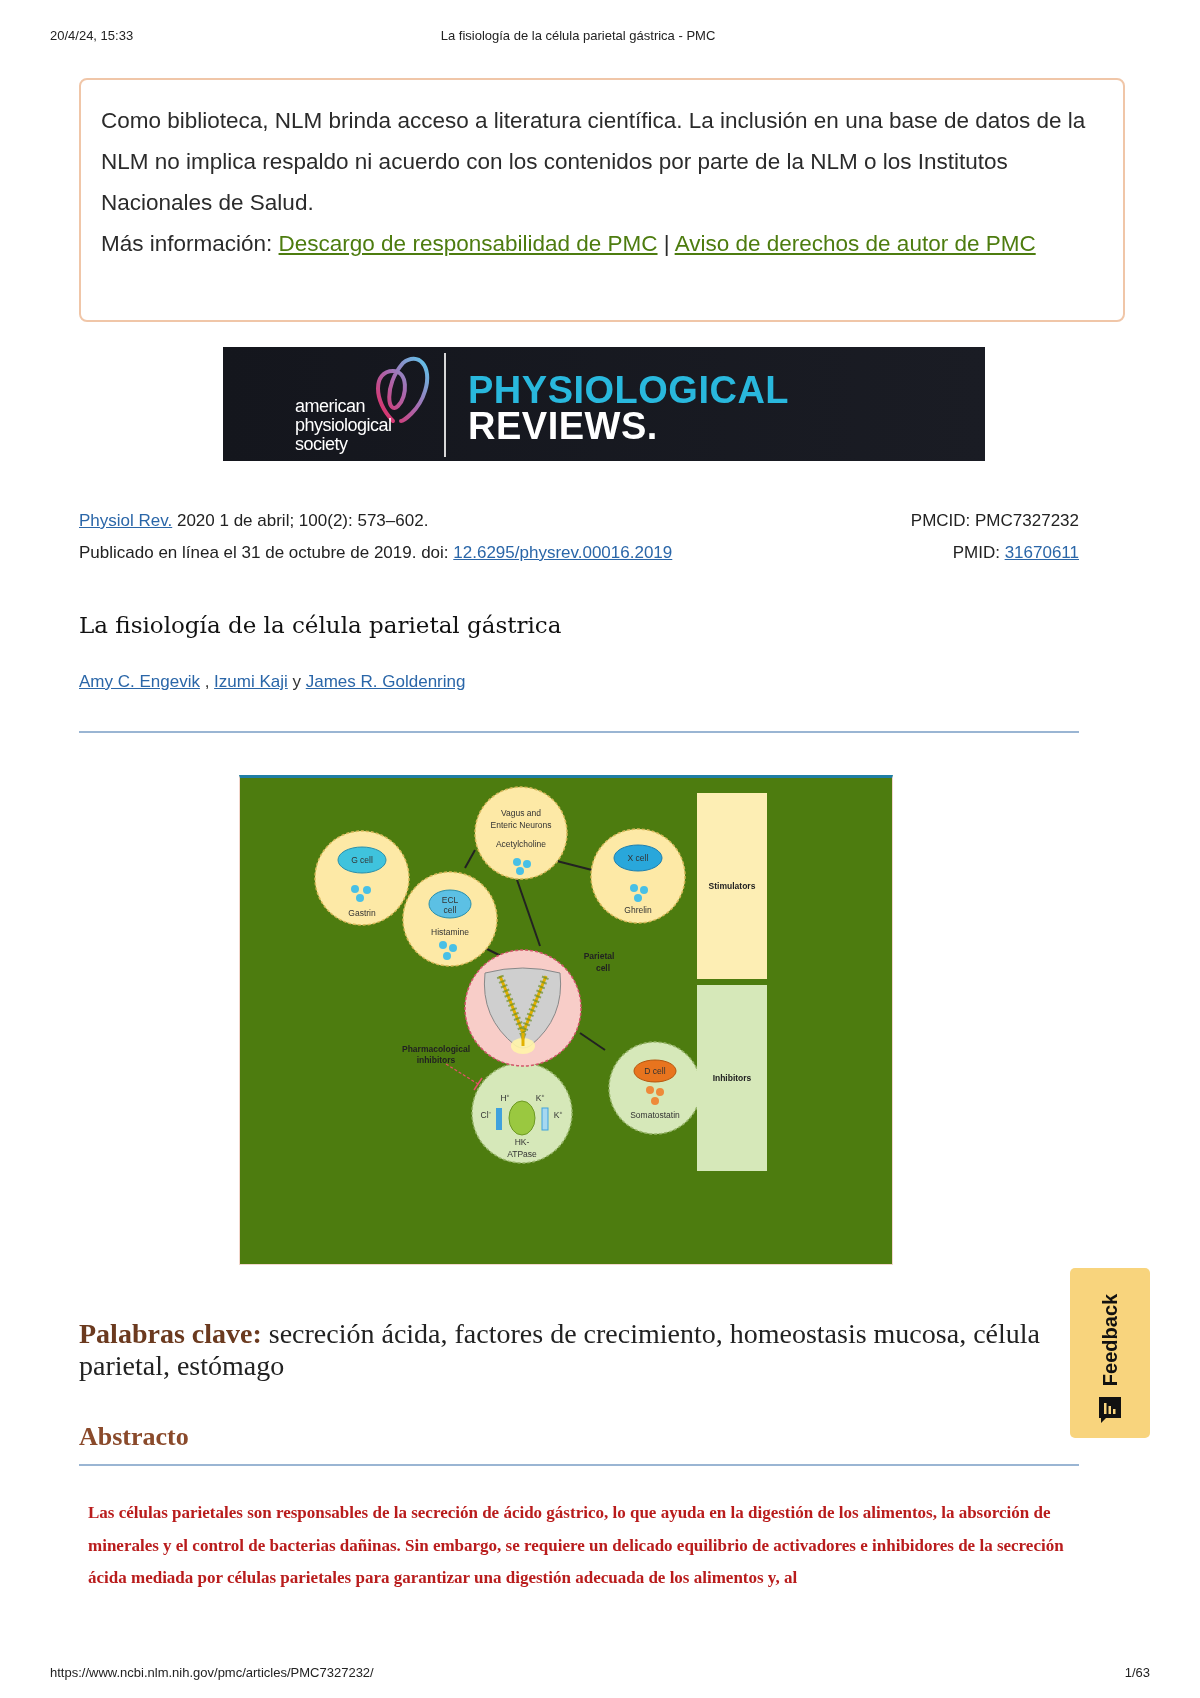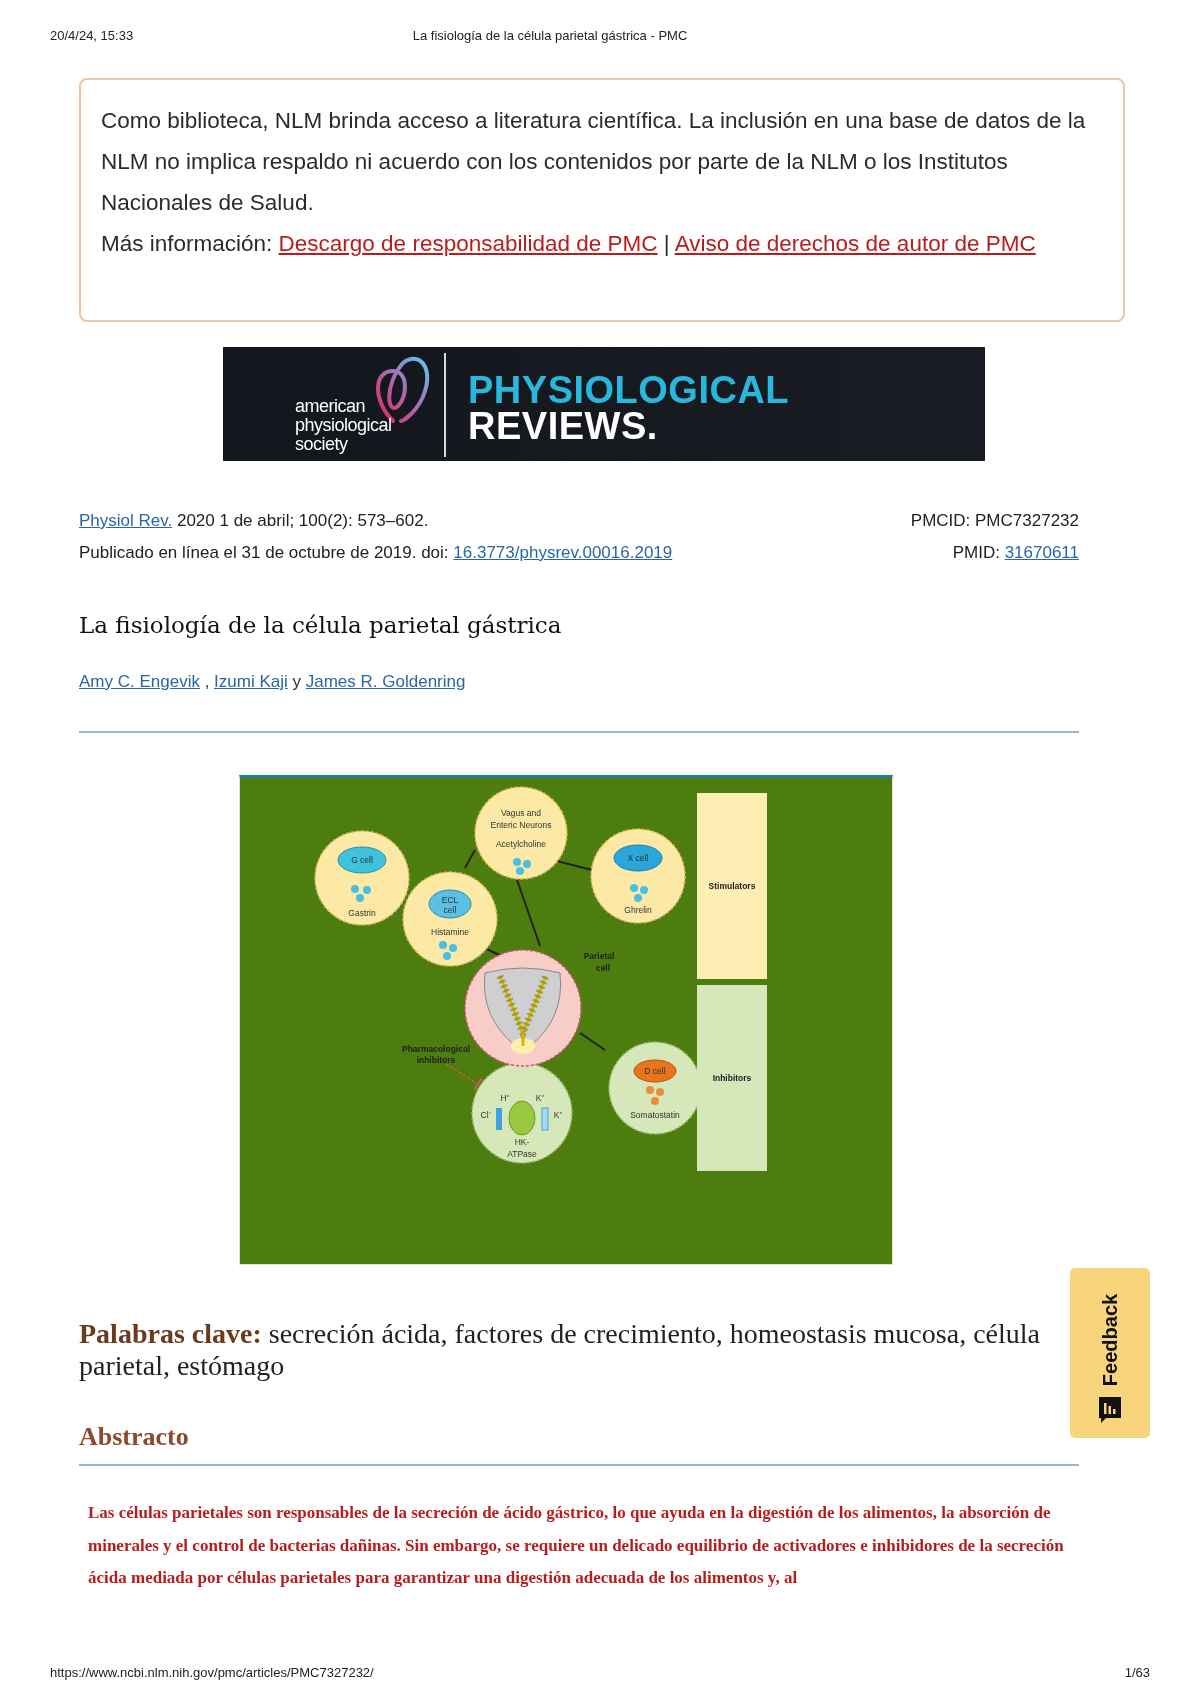--- a/index.html
+++ b/index.html
@@ -5,35 +5,35 @@
   html, body { margin: 0; padding: 0; background: #ffffff; }
   body {
     width: 1200px; height: 1698px; position: relative; overflow: hidden;
     font-family: "Liberation Sans", sans-serif; color: #1b1b1b;
   }
   .print-header {
     position: absolute; top: 28px; left: 0; width: 1200px; height: 20px;
     font-size: 13px; color: #222;
   }
   .print-header .date { position: absolute; left: 50px; top: 0; }
-  .print-header .title { position: absolute; left: 0; width: 1100px; text-align: center; top: 0; }
+  .print-header .title { position: absolute; left: 0; width: 1100px; text-align: center; top: 0; padding-left: 28px; }
   .print-footer {
     position: absolute; top: 1665px; left: 0; width: 1200px; height: 20px;
     font-size: 13px; color: #222;
   }
   .print-footer .url { position: absolute; left: 50px; }
   .print-footer .page { position: absolute; right: 50px; }
 
   .notice {
     position: absolute; left: 79px; top: 78px; width: 1046px; height: 244px;
     border: 2px solid #f0c6a8; border-radius: 8px; box-sizing: border-box;
     padding: 20px 28px 0 20px;
     font-size: 22.5px; line-height: 41px; color: #2b2b2b;
   }
-  .notice a { color: #b91c1c; text-decoration: underline; margin-top: 9px; }
+  .notice a { color: #4d7c0f; text-decoration: underline; margin-top: 9px; }
 
   .banner {
     position: absolute; left: 223px; top: 347px; width: 762px; height: 114px;
     background: linear-gradient(90deg, #14161d 0%, #1a1c24 100%);
     overflow: hidden;
   }
   .banner .aps-text {
     position: absolute; left: 72px; top: 50px; color: #ffffff;
     font-size: 18px; line-height: 19px; letter-spacing: -0.5px;
   }
@@ -139,21 +139,21 @@
   <div class="jr1">PHYSIOLOGICAL</div>
   <div class="jr2">REVIEWS.</div>
 </div>
 
 <div class="citation">
   <div class="row">
     <a href="#">Physiol Rev.</a><span> 2020 1 de abril; 100(2): 573–602.</span>
     <span class="right">PMCID: PMC7327232</span>
   </div>
   <div class="row">
-    <span>Publicado en línea el 31 de octubre de 2019. doi: </span><a href="#">16.3773/physrev.00016.2019</a>
+    <span>Publicado en línea el 31 de octubre de 2019. doi: </span><a href="#">12.6295/physrev.00016.2019</a>
     <span class="right"><span>PMID: </span><a href="#">31670611</a></span>
   </div>
 </div>
 
 <div class="article-title">La fisiología de la célula parietal gástrica</div>
 <div class="authors">
   <a href="#">Amy C. Engevik</a><span> , </span><a href="#">Izumi Kaji</a><span> y </span><a href="#">James R. Goldenring</a>
 </div>
 <div class="hr" style="top:731px;"></div>
 

